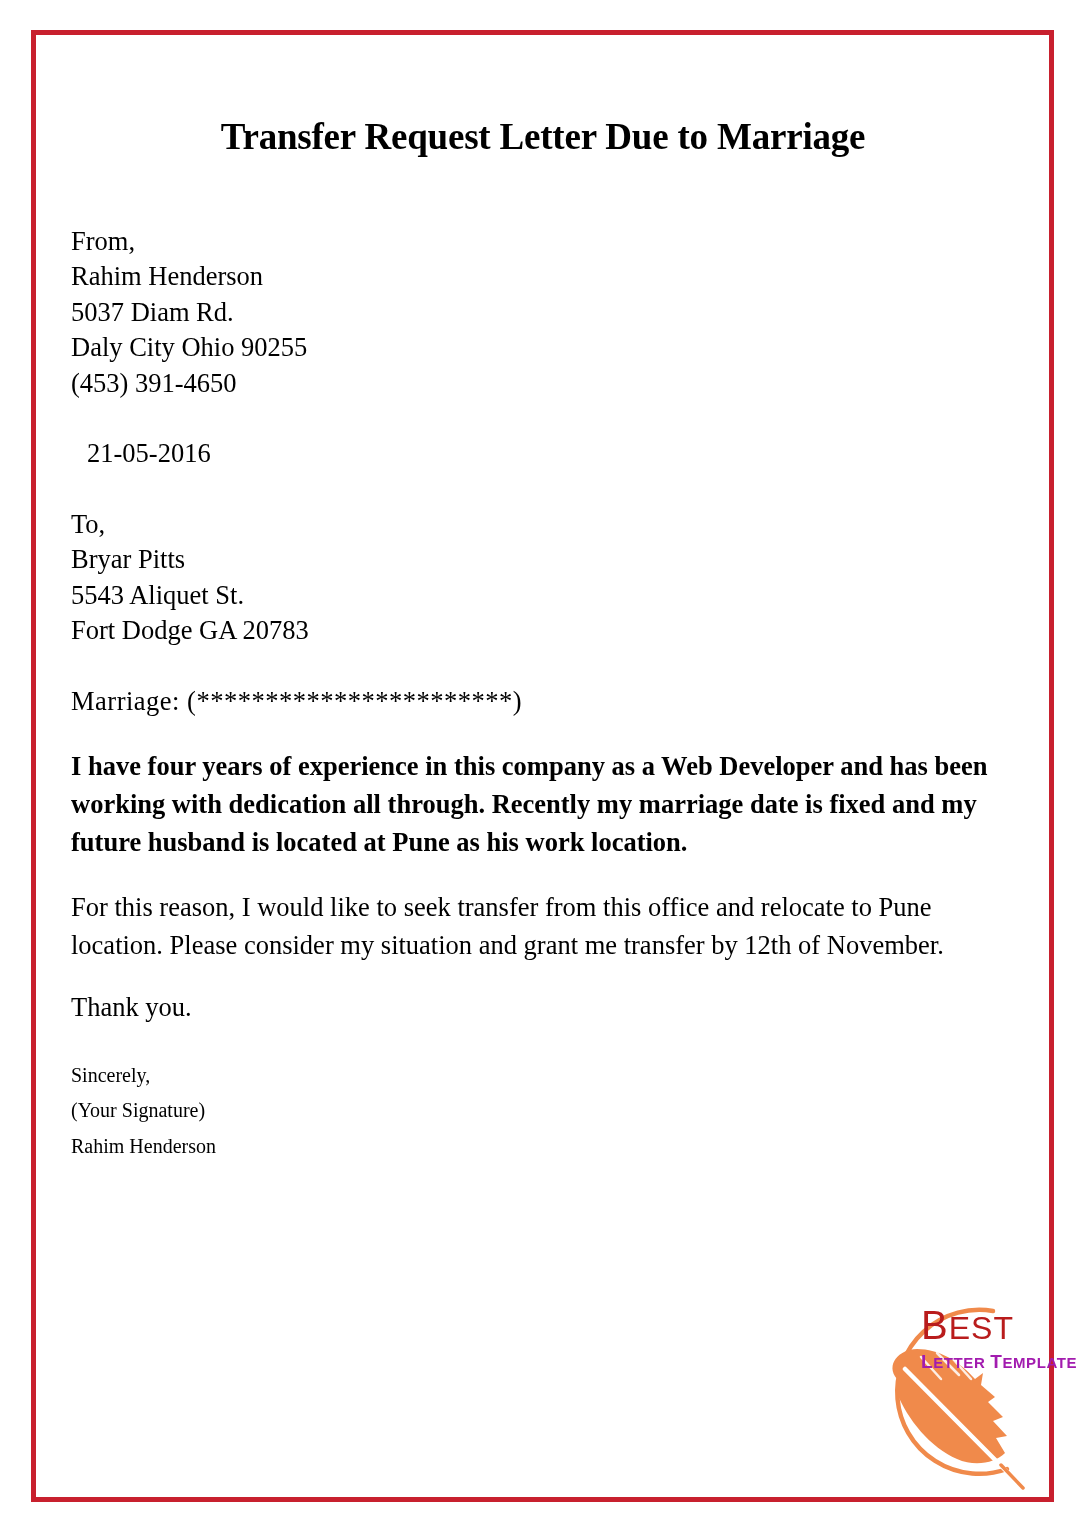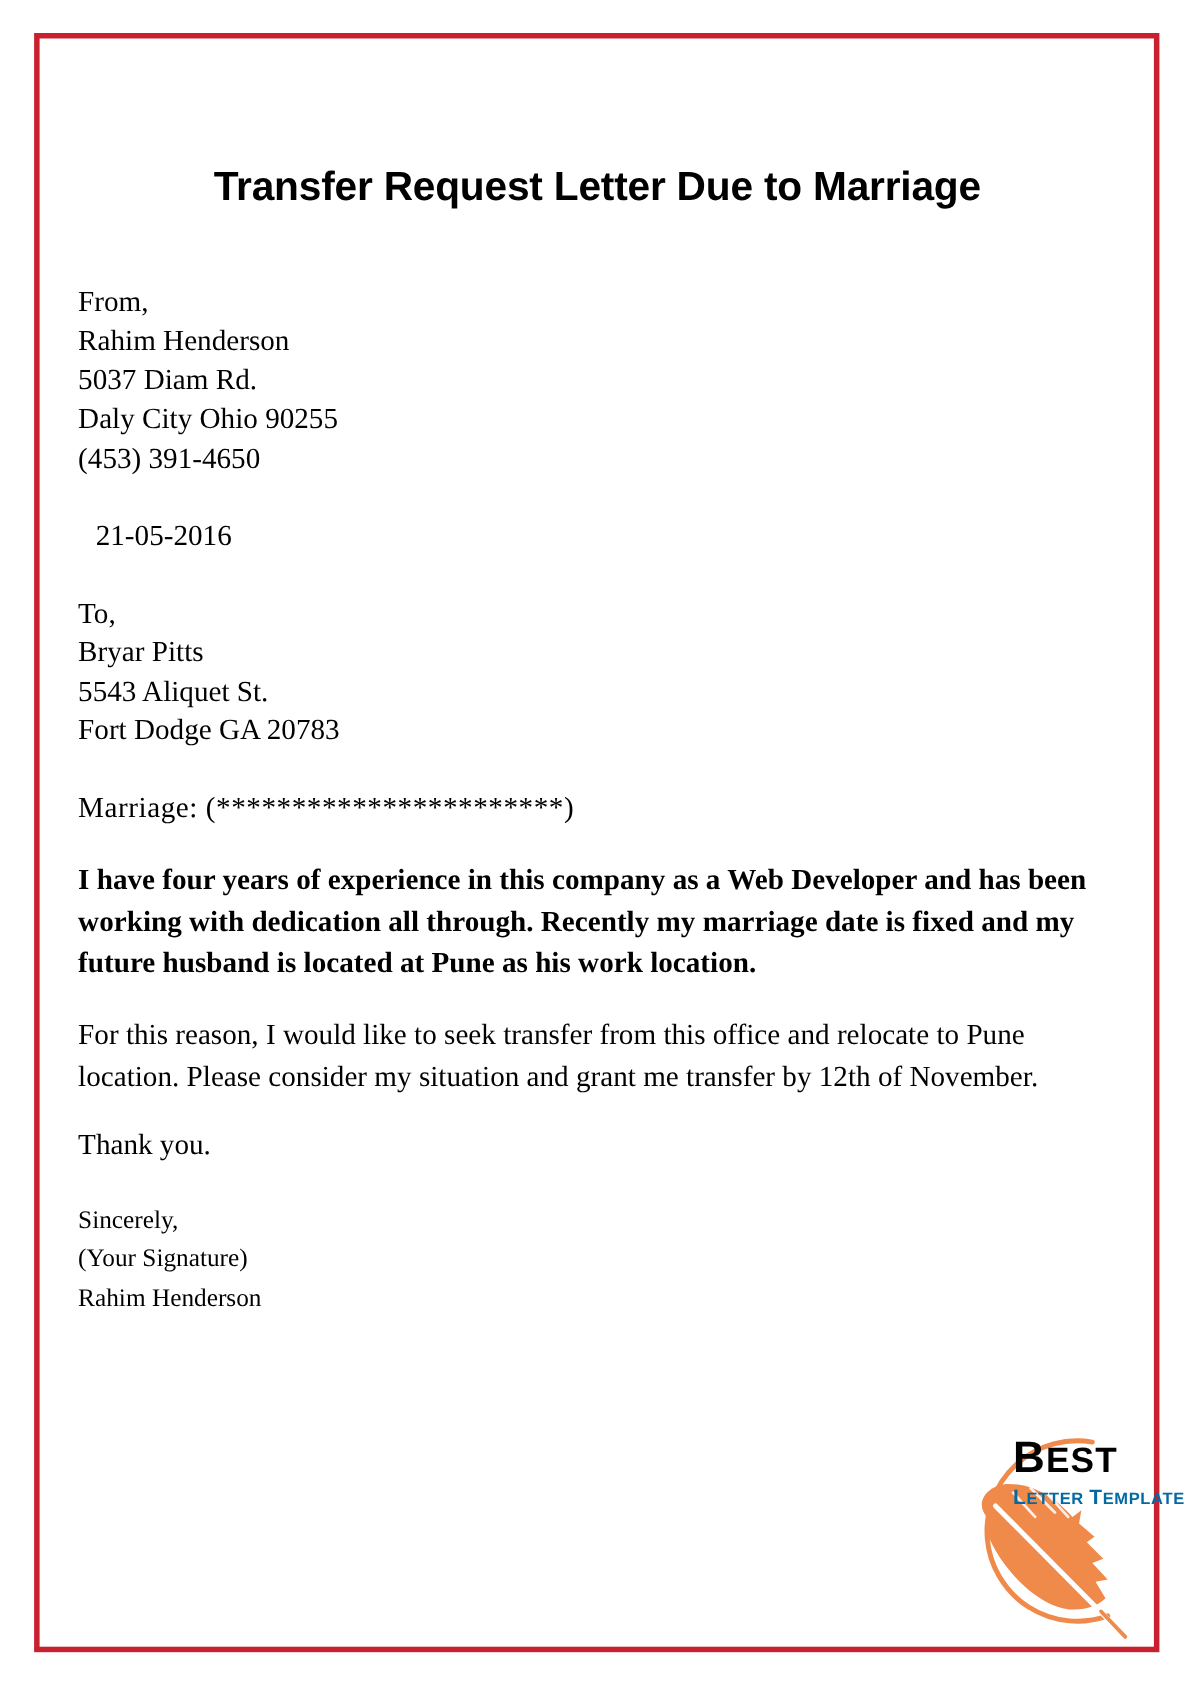--- a/index.html
+++ b/index.html
@@ -38,28 +38,28 @@
   .content {
     position: absolute;
     left: 71px;
     top: 30px;
     width: 944px;
     height: 1472px;
     box-sizing: border-box;
   }
 
   .doc-title {
-    margin: 0;
-    padding-top: 120px;
+    margin: 14px;
+    padding-top: 73px;
     text-align: center;
     font-size: 37px;
     font-weight: bold;
     letter-spacing: -0.2px;
     line-height: 1.1;
-    font-family: Liberation Sans, sans-serif;
+    font-family: Liberation Serif, serif;
   }
 
   .block {
     font-size: 26.5px;
     line-height: 35.5px;
     white-space: pre-line;
   }
 
   .addr-from   { margin-top: 66px; }
   .date-line   { margin-top: 35px; margin-left: 16px; }
@@ -70,21 +70,21 @@
   .para {
     font-size: 26.5px;
     line-height: 38px;
     text-align: left;
     margin-top: 28px;
   }
   .para-1 { margin-top: 28px; font-weight: bold; }
   .para-2 { margin-top: 24px; }
 
   .thanks  { margin-top: 26px; font-size: 26.5px; line-height: 35.5px; }
-  .closing { margin-top: 32px; font-size: 23px; line-height: 35.5px; white-space: pre-line; }
+  .closing { margin-top: 32px; font-size: 20px; line-height: 35.5px; white-space: pre-line; }
 
   .stars { letter-spacing: 0.5px; }
 
   
   .logo {
     position: absolute;
     left: 855px;
     top: 1283px;
     width: 200px;
     height: 222px;
@@ -93,35 +93,35 @@
   .logo-wordmark {
     position: absolute;
     left: 66px;
     top: 22px;
     width: 140px;
     text-align: left;
     line-height: 1;
   }
   .logo-best {
     font-family: "Liberation Sans", "DejaVu Sans", sans-serif;
-    font-weight: bold;
+    font-weight: normal;
     font-size: 32px;
     letter-spacing: 1px;
-    color: #000000;
+    color: #b91c1c;
     display: block;
   }
   .logo-best .cap { font-size: 40px; }
   .logo-sub {
     display: block;
     margin-top: 7px;
     font-family: "Liberation Sans", "DejaVu Sans", sans-serif;
     font-weight: bold;
     font-size: 15px;
     letter-spacing: 0.6px;
-    color: #0369a1;
+    color: #a21caf;
     white-space: nowrap;
   }
   .logo-sub .cap { font-size: 19px; }
 </style>
 </head>
 <body>
 
 <div class="page">
 
   <div class="page-border"></div>

